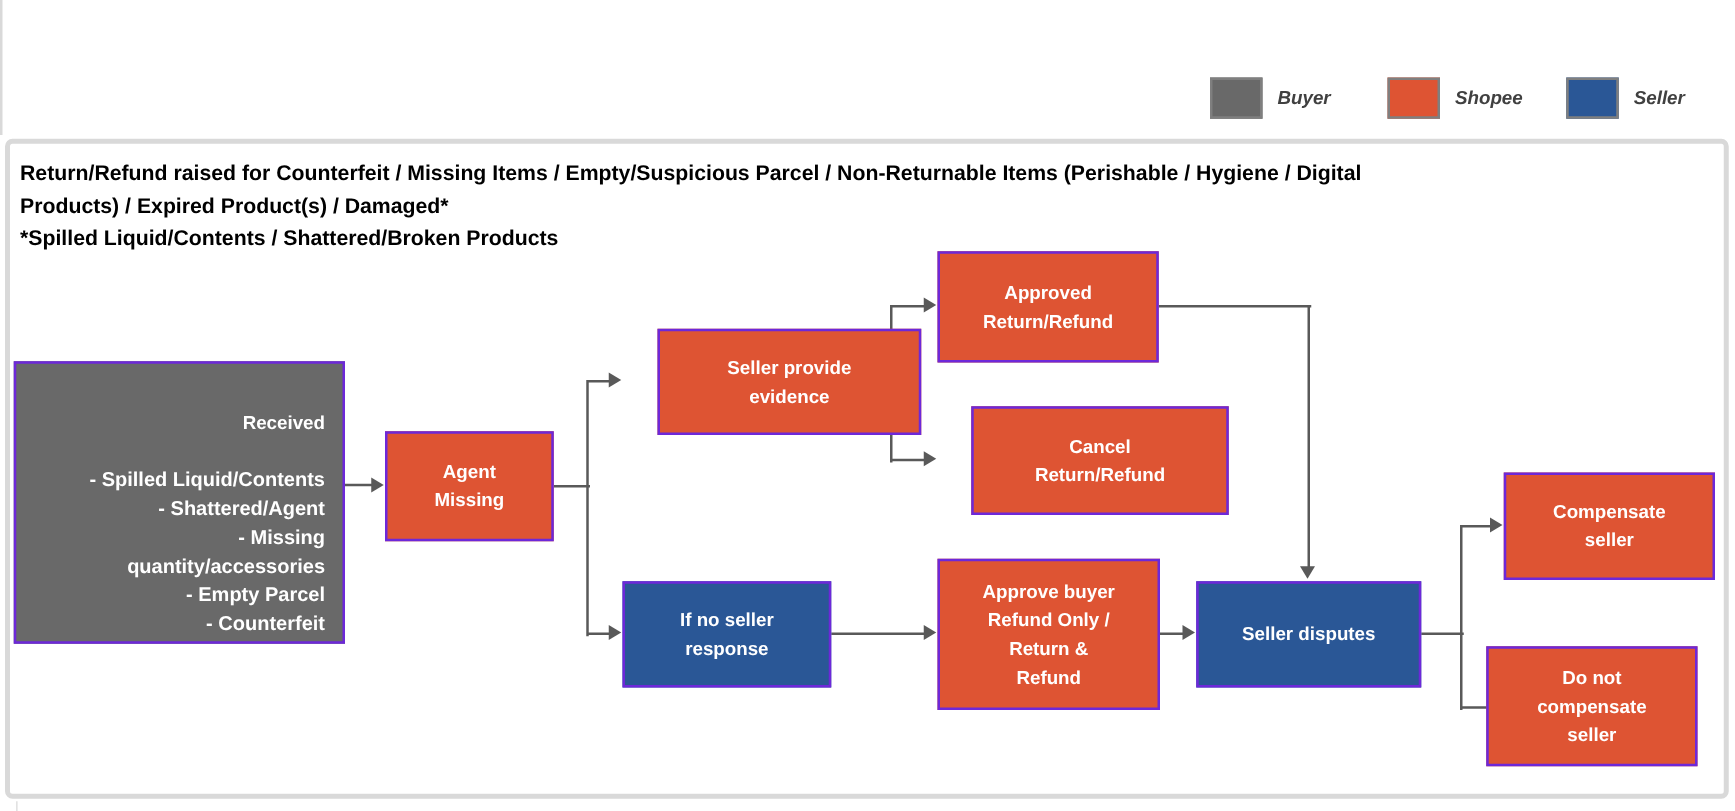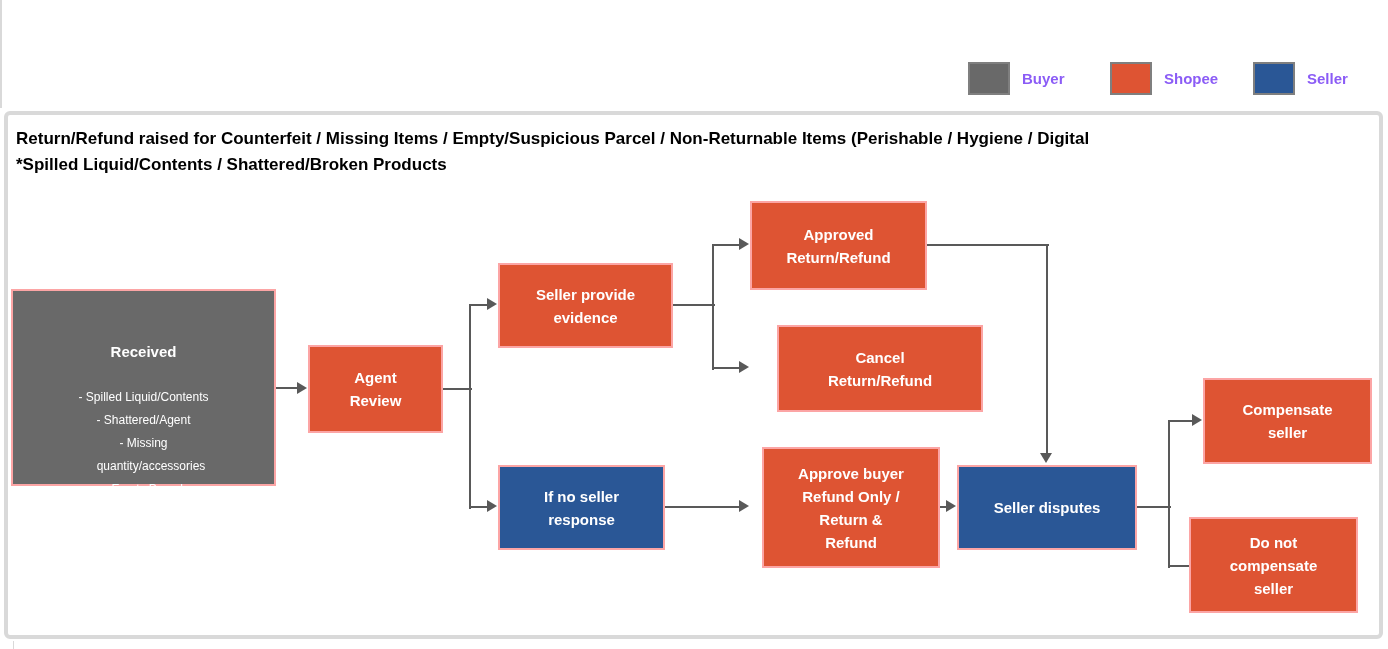--- a/index.html
+++ b/index.html
@@ -12,59 +12,59 @@
   .edge-line-top-left { position:absolute; left:0; top:0; width:2px; height:108px; background:#d9d9d9; }
   .panel {
     position:absolute; left:4px; top:111px; width:1379px; height:528px;
     border:4px solid #d9d9d9; border-radius:6px; background:#fff;
   }
   .edge-tick-bottom { position:absolute; left:13px; top:641px; width:1px; height:8px; background:#d9d9d9; }
 
   
   .legend-item { position:absolute; display:flex; align-items:center; gap:12px; height:33px; }
   .legend-swatch { width:42px; height:33px; border:2px solid #7f7f7f; }
-  .legend-label { font-size:15px; font-weight:bold; color:#8b5cf6; white-space:nowrap; }
+  .legend-label { font-size:15px; font-weight:bold; color:#404040; white-space:nowrap;font-style:italic; }
   .sw-buyer  { background:#696969; }
   .sw-shopee { background:#de5433; }
   .sw-seller { background:#2a5796; }
   #legend-buyer  { left:968px;  top:62px; }
   #legend-shopee { left:1110px; top:62px; }
   #legend-seller { left:1253px; top:62px; }
 
   
   .title-block { position:absolute; left:16px; top:126px; }
   .title-line { font-size:17px; line-height:26px; font-weight:bold; color:#000; white-space:nowrap; }
 
   
   .node {
-    position:absolute; border:2px solid #fca5a5; color:#fff;
+    position:absolute; border:2px solid #6d28d9; color:#fff;
     font-weight:bold; font-size:15px; line-height:23px;
     display:flex; align-items:center; justify-content:center;
     text-align:center; white-space:pre-line;
   }
   .fill-buyer  { background:#696969; }
   .fill-shopee { background:#de5433; }
   .fill-seller { background:#2a5796; }
 
   #node-received {
-    left:11px; top:289px; width:265px; height:197px;
-    display:block; text-align:center; padding:26px 14px;
+    left:11px; top:289px; width:265px; height:226px;
+    display:block; text-align:right; padding:13px 14px;
   }
   #node-received .box-title { font-size:15px; line-height:23px; font-weight:bold; }
   #node-received ul { list-style:none; }
   #node-received li {
-    font-size:12px; line-height:23px; font-weight:normal;
+    font-size:16px; line-height:23px; font-weight:bold;
     padding-left:15px; text-indent:-15px; white-space:pre-line;
   }
   #node-agent-review     { left:308px;  top:345px; width:135px; height:88px;  }
-  #node-seller-evidence  { left:498px;  top:263px; width:175px; height:85px;  }
+  #node-seller-evidence  { left:526px;  top:263px; width:211px; height:85px;  }
   #node-approved-rr      { left:750px;  top:201px; width:177px; height:89px;  }
   #node-cancel-rr        { left:777px;  top:325px; width:206px; height:87px;  }
   #node-no-response      { left:498px;  top:465px; width:167px; height:85px;  }
-  #node-approve-buyer    { left:750px;  top:447px; width:178px; height:121px;margin-left:12px; }
+  #node-approve-buyer    { left:750px;  top:447px; width:178px; height:121px; }
   #node-seller-disputes  { left:957px;  top:465px; width:180px; height:85px;  }
   #node-compensate       { left:1203px; top:378px; width:169px; height:86px;  }
   #node-no-compensate    { left:1189px; top:517px; width:169px; height:96px;  }
 
   
   .hl { position:absolute; height:2px; background:#595959; }
   .vl { position:absolute; width:2px;  background:#595959; }
   .ar { position:absolute; width:0; height:0;
         border-top:6px solid transparent; border-bottom:6px solid transparent;
         border-left:10px solid #595959; }
@@ -118,20 +118,21 @@
   </div>
   <div class="legend-item" id="legend-seller">
     <span class="legend-swatch sw-seller"></span>
     <span class="legend-label">Seller</span>
   </div>
 
   <div class="panel"></div>
 
   <div class="title-block">
     <div class="title-line">Return/Refund raised for Counterfeit / Missing Items / Empty/Suspicious Parcel / Non-Returnable Items (Perishable / Hygiene / Digital</div>
+    <div class="title-line">Products) / Expired Product(s) / Damaged*</div>
     <div class="title-line">*Spilled Liquid/Contents / Shattered/Broken Products</div>
   </div>
 
   <div class="hl" id="ln-recv-agent"></div>
   <div class="ar" id="ar-agent"></div>
   <div class="hl" id="ln-agent-out"></div>
   <div class="vl" id="ln-split1-v"></div>
   <div class="hl" id="ln-split1-up"></div>
   <div class="ar" id="ar-evidence"></div>
   <div class="hl" id="ln-split1-dn"></div>
@@ -156,21 +157,21 @@
   <div class="hl" id="ln-split3-dn"></div>
   <div class="ar" id="ar-nocompensate"></div>
 
   <div class="node fill-buyer" id="node-received">
     <div class="box-title">Received</div>
     <ul><li>- Spilled Liquid/Contents</li><li>- Shattered/Agent</li><li>- Missing
 quantity/accessories</li><li>- Empty Parcel</li><li>- Counterfeit</li></ul>
   </div>
 
   <div class="node fill-shopee" id="node-agent-review">Agent
-Review</div>
+Missing</div>
 
   <div class="node fill-shopee" id="node-seller-evidence">Seller provide
 evidence</div>
 
   <div class="node fill-shopee" id="node-approved-rr">Approved
 Return/Refund</div>
 
   <div class="node fill-shopee" id="node-cancel-rr">Cancel
 Return/Refund</div>
 

